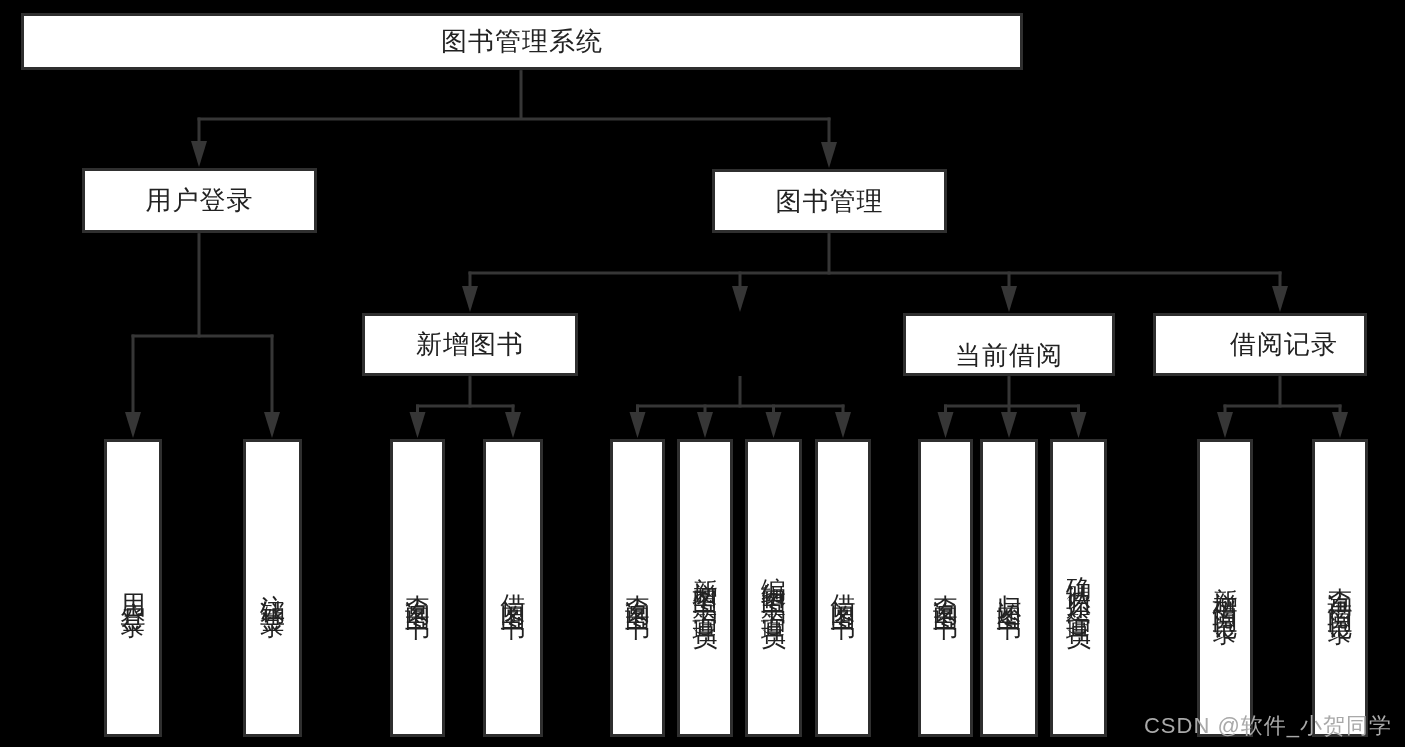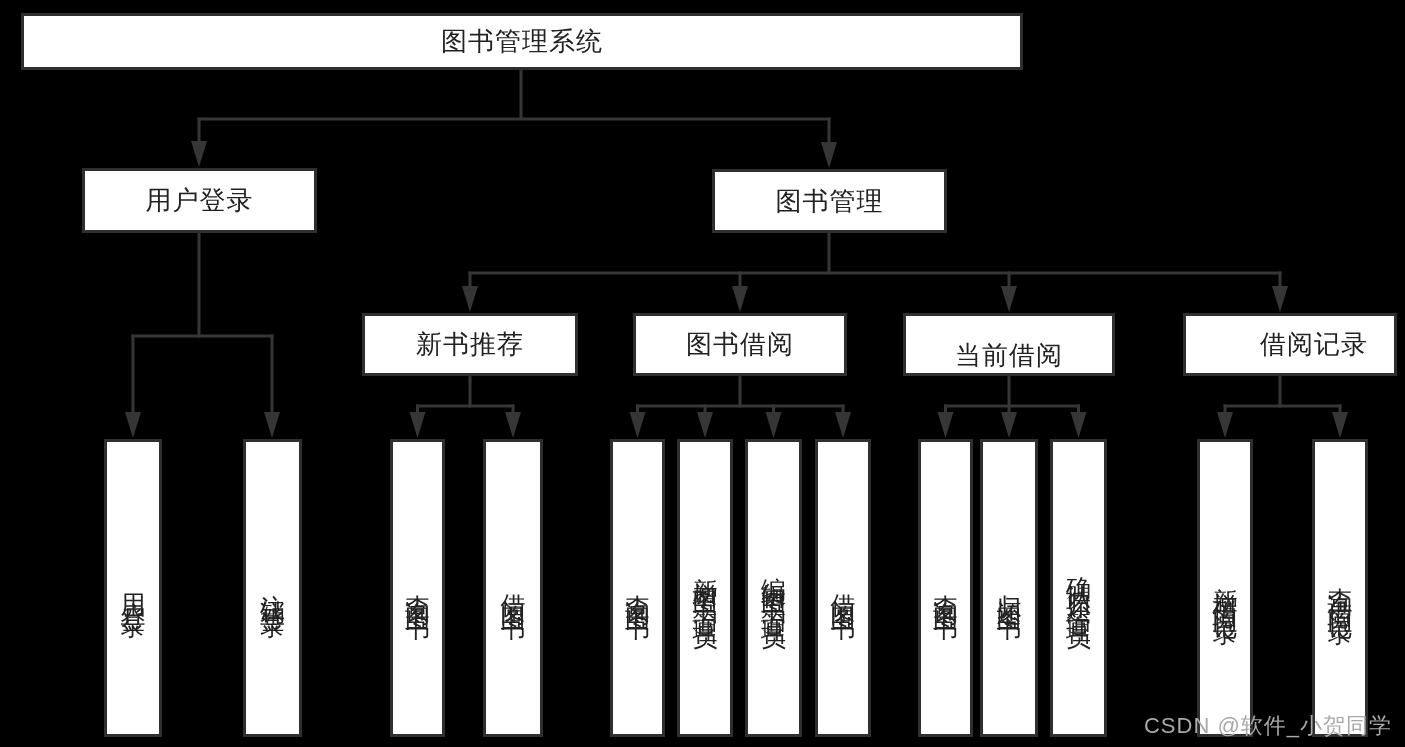--- a/index.html
+++ b/index.html
@@ -138,29 +138,26 @@
   </div>
 
   <div class="node hnode" style="left:82px; top:168px; width:235px; height:65px;">
     <span>用户登录</span>
   </div>
   <div class="node hnode" style="left:712px; top:169px; width:235px; height:64px;font-family:Liberation Serif, serif;">
     <span>图书管理</span>
   </div>
 
   <div class="node hnode" style="left:362px; top:313px; width:216px; height:63px;">
-    <span>新书推荐</span>
-  </div>
-  <div class="node hnode" style="left:633px; top:313px; width:214px; height:63px;">
-    <span>图书借阅</span>
+    <span>新增图书</span>
   </div>
   <div class="node hnode" style="left:903px; top:313px; width:212px; height:63px;align-items:flex-end;">
     <span>当前借阅</span>
   </div>
-  <div class="node hnode" style="left:1183px; top:313px; width:214px; height:63px;padding-left:48px;">
+  <div class="node hnode" style="left:1153px; top:313px; width:214px; height:63px;padding-left:48px;">
     <span>借阅记录</span>
   </div>
 
   <div class="node leaf" style="left:104px; width:58px;">
     <span class="vtext">用户登录</span>
   </div>
   <div class="node leaf" style="left:243px; width:59px;">
     <span class="vtext">注销登录</span>
   </div>
 

